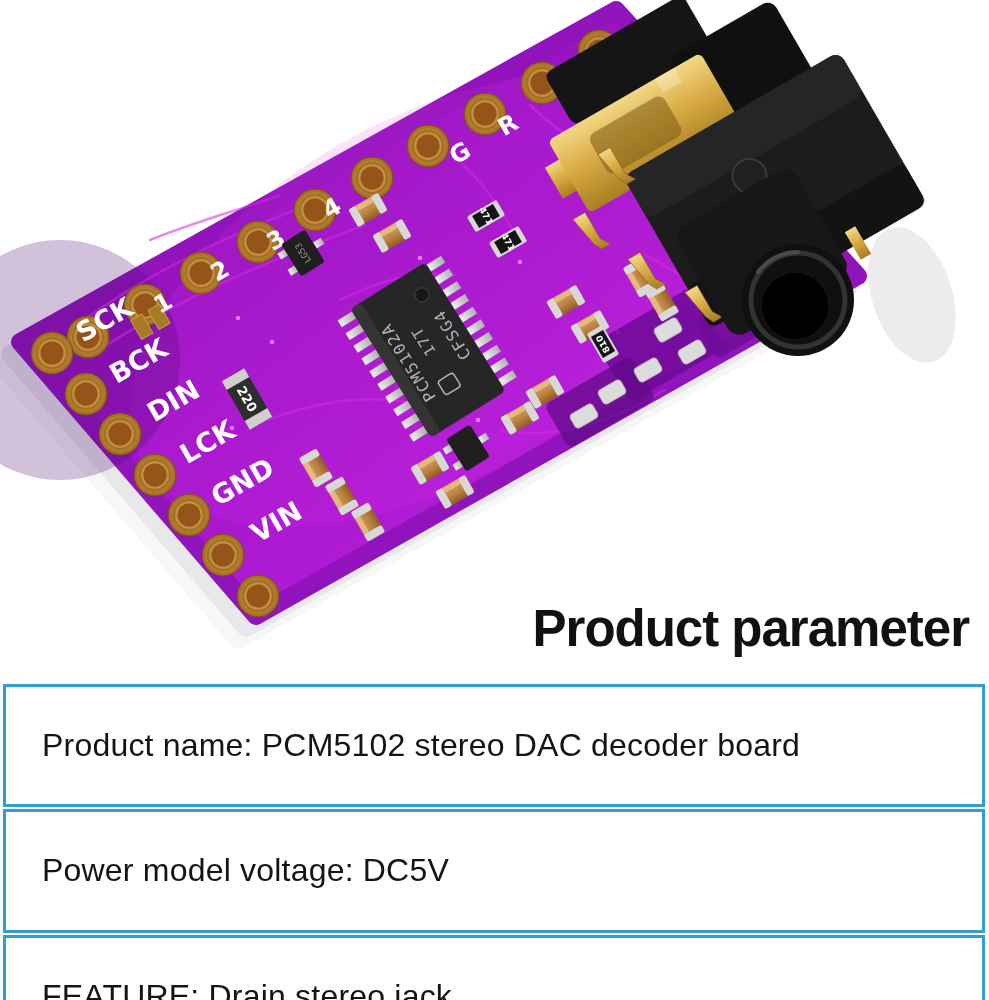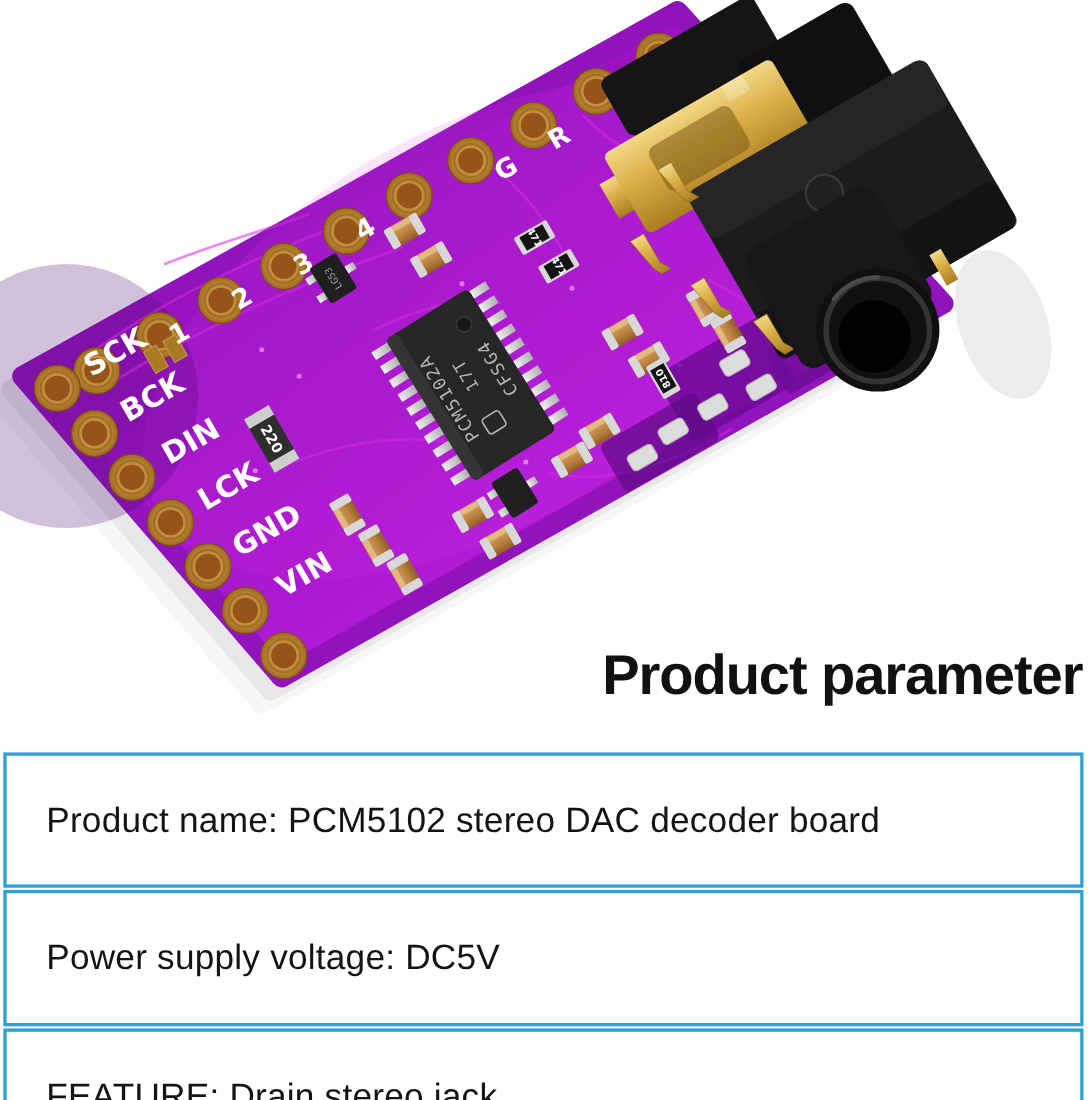--- a/index.html
+++ b/index.html
@@ -1,19 +1,19 @@
 <!DOCTYPE html>
 <html><head>
 <meta charset="utf-8">
 <style>
   html,body{margin:0;padding:0;background:#ffffff;}
   body{width:989px;height:1000px;overflow:hidden;font-family:"Liberation Sans",sans-serif;}
   .page{position:relative;width:989px;height:1000px;background:#ffffff;}
   .photo{position:absolute;top:0;left:0;width:989px;height:660px;}
-  .heading{position:absolute;top:584px;right:5px;margin:0;font-size:51px;font-weight:700;
+  .heading{position:absolute;top:584px;right:5px;margin:15px;font-size:51px;font-weight:700;
            color:#111;letter-spacing:-1px;white-space:nowrap;font-family:"Liberation Sans",sans-serif;}
   .spec-table{position:absolute;left:3px;right:4px;top:684px;height:374px;
               display:flex;flex-direction:column;gap:2px;}
   .spec-row{flex:1;border:3px solid #319fd5;background:#fff;display:flex;align-items:center;
             padding-left:36px;font-size:32px;color:#141414;letter-spacing:.2px;white-space:nowrap;}
   svg text{user-select:none;}
   .silk{font-family:"DejaVu Sans",sans-serif;font-weight:bold;fill:#ffffff;}
   .icmark{font-family:"DejaVu Sans Mono",monospace;fill:#b5b5b5;letter-spacing:1.5px;}
   .cmark{font-family:"DejaVu Sans",sans-serif;fill:#ffffff;font-weight:bold;}
 </style>
@@ -281,20 +281,20 @@
     </svg>
   </div>
 
   <h1 class="heading">Product parameter</h1>
 
   <div class="spec-table">
     <div class="spec-row">
       <span>Product name: PCM5102 stereo DAC decoder board</span>
     </div>
     <div class="spec-row">
-      <span>Power supply voltage: DC5V</span>
+      <span>Power model voltage: DC5V</span>
     </div>
     <div class="spec-row">
       <span>FEATURE: Drain stereo jack</span>
     </div>
   </div>
 
 </div>
 
 </body></html>

